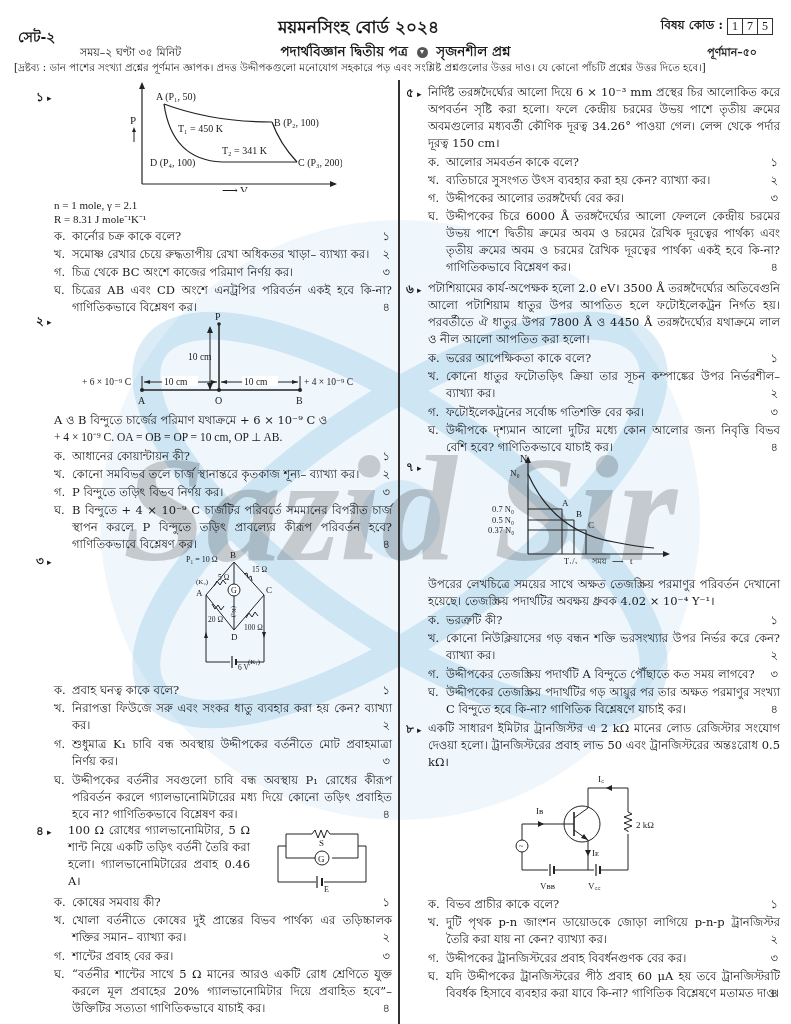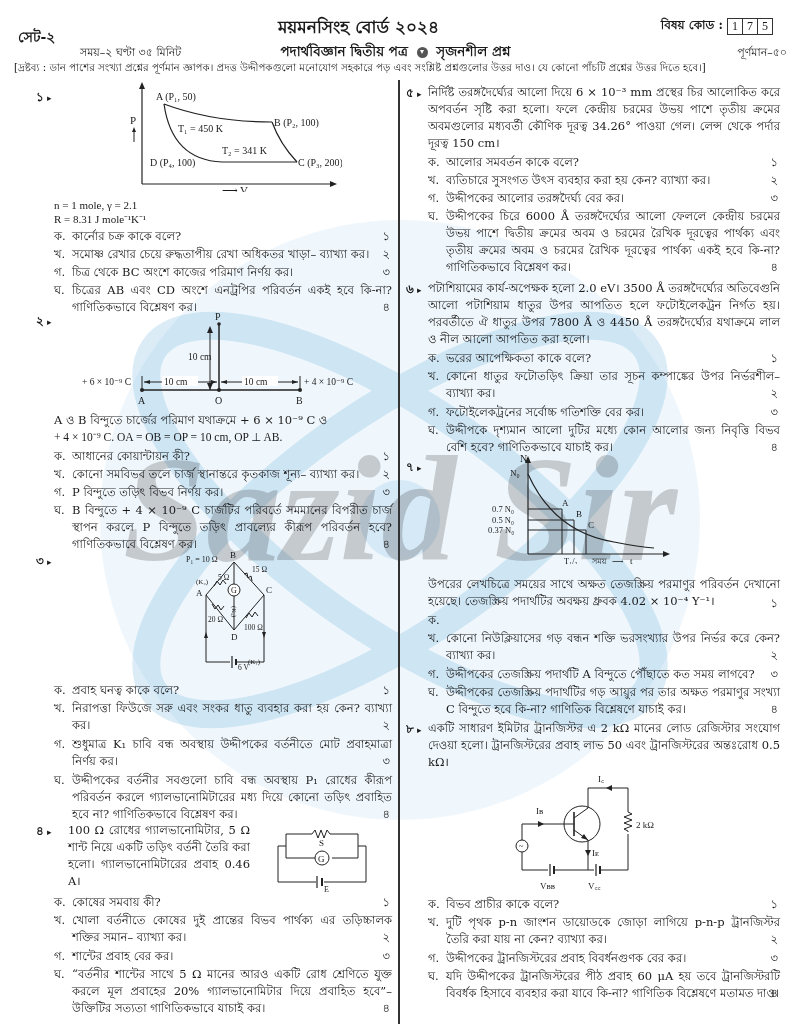--- a/index.html
+++ b/index.html
@@ -11,21 +11,21 @@
   .watermark { position: absolute; left: 0; top: 0; width: 791px; height: 1024px; pointer-events: none; z-index: 0; }
   .page { position: relative; z-index: 1; }
   .set { position: absolute; left: 18px; top: 18px; font-size: 14px; font-weight: bold; margin-top: 8px; }
   .board { position: absolute; left: 0; width: 717px; top: 14px; text-align: center; font-size: 17px; font-weight: bold; }
   .code { position: absolute; right: 18px; top: 16px; font-size: 12px; font-weight: bold; display: flex; align-items: center; gap: 4px; }
   .code .box { display: inline-block; border: 1px solid #333; width: 14px; height: 15px; text-align: center; line-height: 15px; font-weight: normal; font-family: "Liberation Serif", serif; }
   .time { position: absolute; left: 35px; top: 44px; font-size: 11px; margin-left: 45px; }
   .subject { position: absolute; left: 0; width: 791px; top: 41px; text-align: center; font-size: 13.5px; font-weight: bold; }
   .subject .dot { display: inline-block; width: 11px; height: 11px; border-radius: 50%; background: #555; vertical-align: middle; margin: 0 4px; position: relative; }
   .subject .dot::after { content: ""; position: absolute; left: 3px; top: 3px; border-left: 2.5px solid transparent; border-right: 2.5px solid transparent; border-top: 4px solid #fff; }
-  .marks-total { position: absolute; right: 4px; top: 44px; font-size: 11px; }
+  .marks-total { position: absolute; right: 34px; top: 44px; font-size: 11px; font-weight: bold; }
   .note { position: absolute; left: 14px; right: 14px; top: 60px; font-size: 10.2px; white-space: nowrap; overflow: hidden; }
   .note b { font-weight: normal; }
   .divider { position: absolute; left: 398px; top: 80px; width: 1.5px; height: 944px; background: #333; }
   .col { position: absolute; top: 84px; }
   .col.left { left: 14px; width: 378px; }
   .col.right { left: 404px; width: 376px; }
   .q { position: absolute; }
   .qnum { position: absolute; left: 0; top: 0; font-size: 12px; font-weight: bold; }
   .qnum::after { content: " \25B8"; font-size: 9px; }
   .stem { position: absolute; left: 40px; right: 0; line-height: 17px; text-align: justify; }
@@ -350,20 +350,21 @@
         <text x="152" y="65" font-size="9">B</text>
         <text x="164" y="76" font-size="9">C</text>
         <text x="140" y="112" font-size="8.5">T₁/₂</text>
         <text x="168" y="112" font-size="8">সময়</text>
         <text x="188" y="112" font-size="8">⟶</text>
         <text x="206" y="112" font-size="9">t</text>
       </svg>
       <div class="stem" style="top:118px;left:24px">উপরের লেখচিত্রে সময়ের সাথে অক্ষত তেজস্ক্রিয় পরমাণুর পরিবর্তন দেখানো হয়েছে। তেজস্ক্রিয় পদার্থটির অবক্ষয় ধ্রুবক 4.02 × 10⁻⁴ Y⁻¹।</div>
       <div class="sub" style="top:154px;left:24px">
           <span class="lbl">ক.</span>
+          <span class="txt">ভরত্রুটি কী?</span>
           <span class="mk">১</span>
         </div>
       <div class="sub" style="top:172px;left:24px">
           <span class="lbl">খ.</span>
           <span class="txt">কোনো নিউক্লিয়াসের গড় বন্ধন শক্তি ভরসংখ্যার উপর নির্ভর করে কেন? ব্যাখ্যা কর।</span>
           <span class="mk">২</span>
         </div>
       <div class="sub" style="top:208px;left:24px">
           <span class="lbl">গ.</span>
           <span class="txt">উদ্দীপকের তেজস্ক্রিয় পদার্থটি A বিন্দুতে পৌঁছাতে কত সময় লাগবে?</span>

